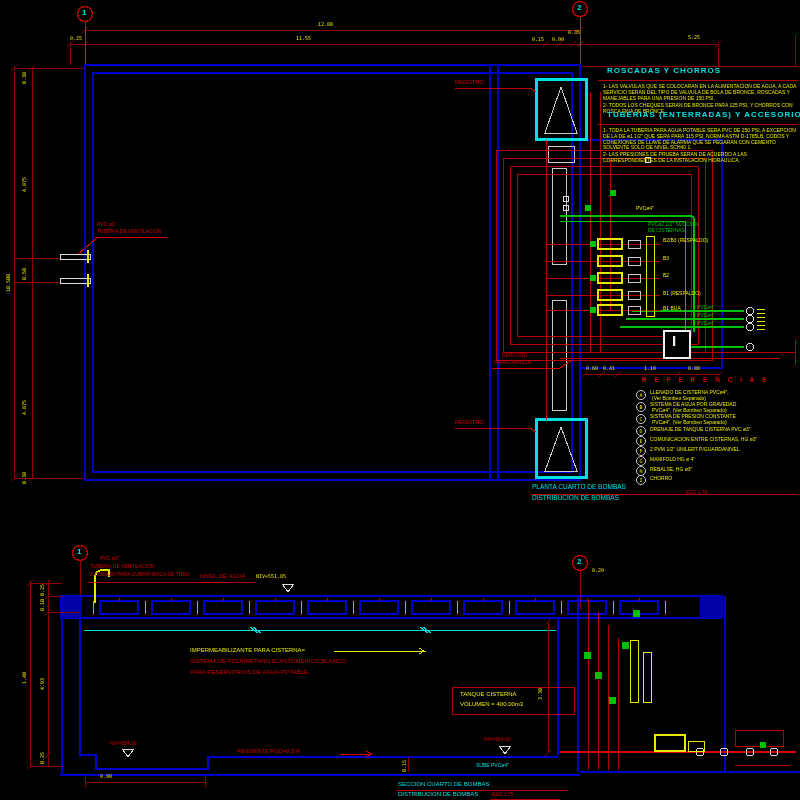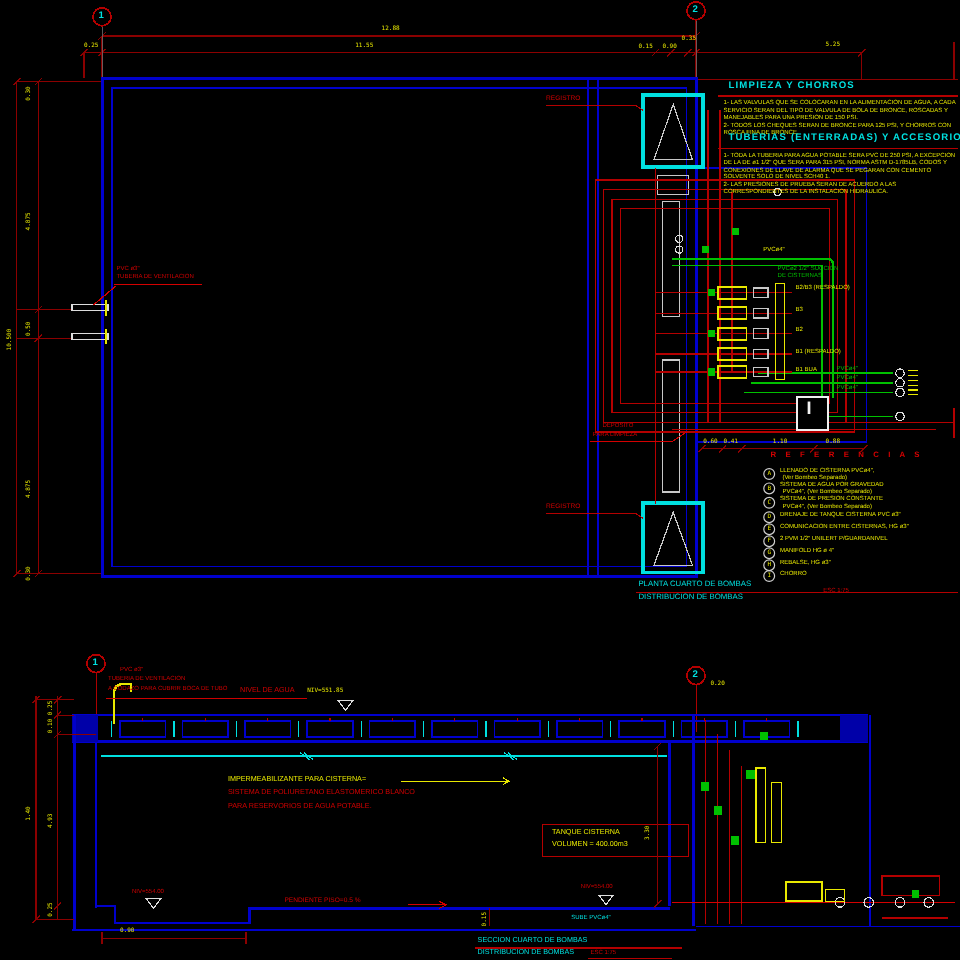--- a/index.html
+++ b/index.html
@@ -326,21 +326,21 @@
 <div class="lbl y s4 mono" style="left:644px;top:366px">1.10</div>
 <div class="lbl y s4 mono" style="left:688px;top:366px">0.88</div>
 
 <div class="lbl r s5" style="left:502px;top:353px">DEPOSITO</div>
 <div class="lbl r s5" style="left:494px;top:360px">PARA LIMPIEZA</div>
 
 <div class="lbl c s65" style="left:532px;top:484px">PLANTA CUARTO DE BOMBAS</div>
 <div class="lbl c s65" style="left:532px;top:495px">DISTRIBUCION DE BOMBAS</div>
 <div class="lbl r s4" style="left:686px;top:490px">ESC 1:75</div>
 
-<div class="lbl c s8 b head" style="left:607px;top:67px">LIMPIEZA Y CHORROS</div>
+<div class="lbl c s8 b head" style="left:607px;top:67px">ROSCADAS Y CHORROS</div>
 <div class="lbl y s4 note" style="left:603px;top:84px">1-  LAS VALVULAS QUE SE COLOCARAN EN LA ALIMENTACION DE AGUA, A CADA SERVICIO SERAN DEL TIPO DE VALVULA DE BOLA DE BRONCE, ROSCADAS Y MANEJABLES PARA UNA PRESION DE 150 PSI.</div>
 <div class="lbl y s4 note" style="left:603px;top:103px">2-  TODOS LOS CHEQUES SERAN DE BRONCE PARA 125 PSI, Y CHORROS CON ROSCA FINA DE BRONCE.</div>
 
 <div class="lbl c s8 b head" style="left:607px;top:111px">TUBERIAS (ENTERRADAS) Y ACCESORIOS</div>
 <div class="lbl y s4 note" style="left:603px;top:128px">1-  TODA LA TUBERIA PARA AGUA POTABLE SERA PVC DE 250 PSI, A EXCEPCION DE LA DE ø1 1/2" QUE SERA PARA 315 PSI, NORMA ASTM D-1785LB, CODOS Y CONEXIONES DE LLAVE DE ALARMA QUE SE PEGARAN CON CEMENTO SOLVENTE SOLO DE NIVEL SCH40 1.</div>
 <div class="lbl y s4 note" style="left:603px;top:152px">2-  LAS PRESIONES DE PRUEBA SERAN DE ACUERDO A LAS CORRESPONDIENTES DE LA INSTALACION HIDRAULICA.</div>
 
 <div class="lbl r s65 b refhead" style="left:642px;top:377px">R E F E R E N C I A S</div>
 
 <div class="circ" style="left:636px;top:390px">A</div>

